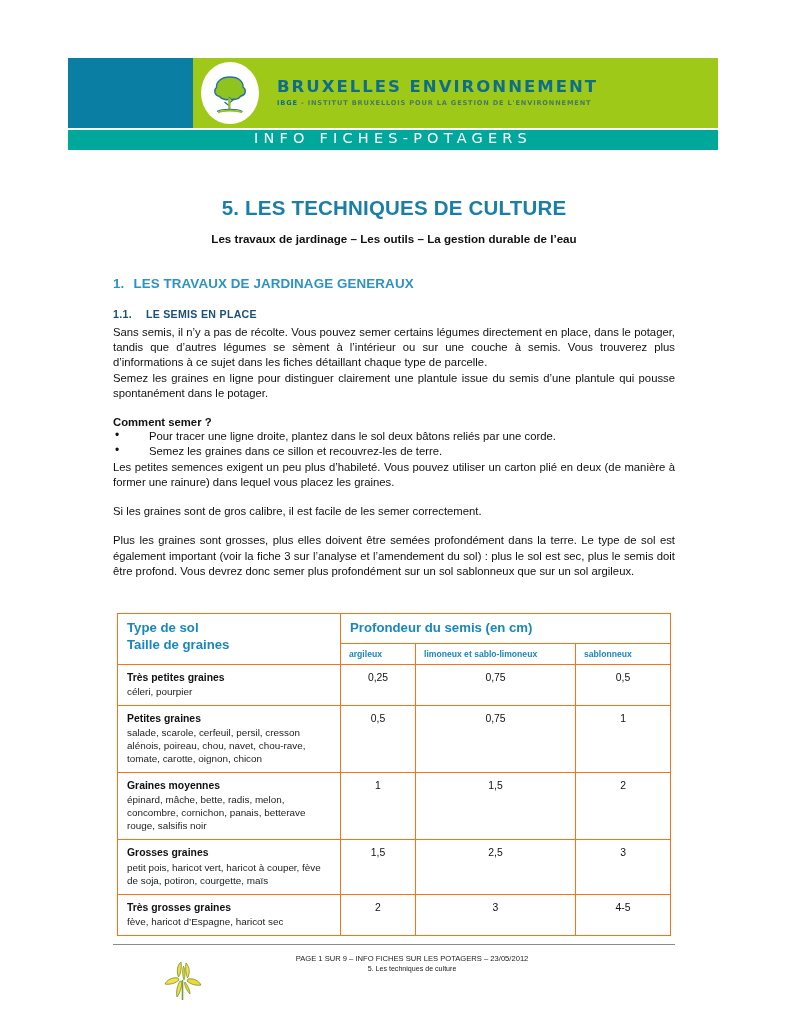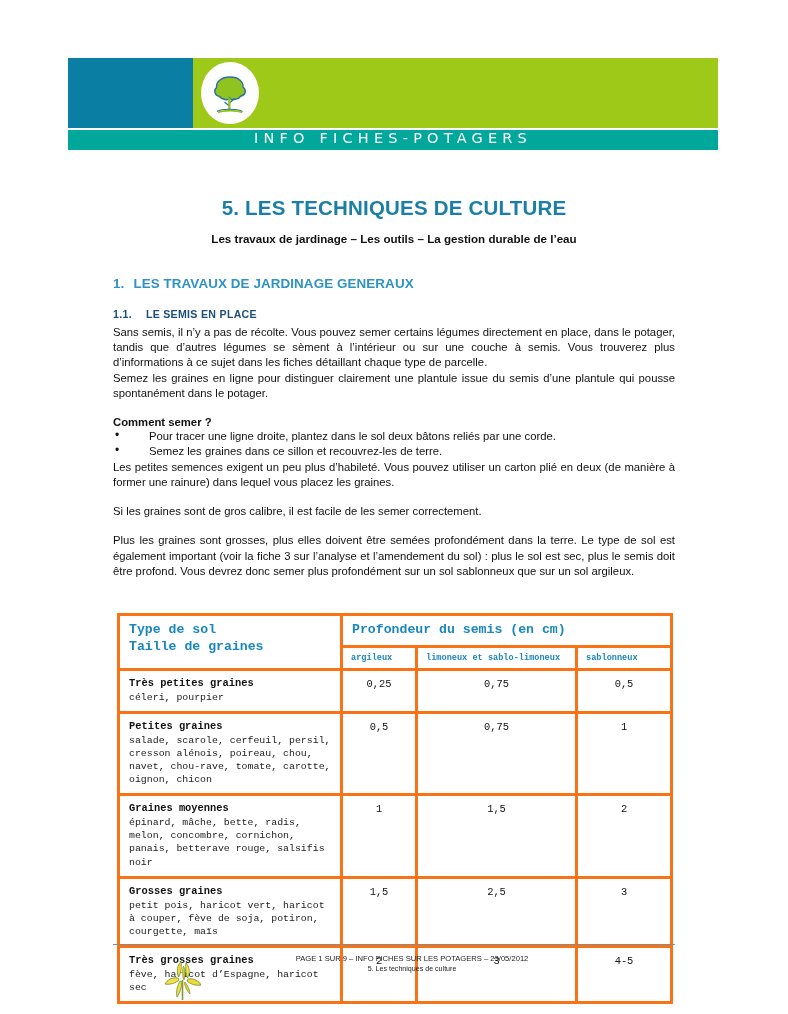--- a/index.html
+++ b/index.html
@@ -175,24 +175,23 @@
   
   #depth-table {
     position: absolute;
     left: 117px;
     top: 613px;
     width: 553px;
     border-collapse: collapse;
     table-layout: fixed;
   }
   #depth-table td, #depth-table th {
-    border: 3px solid #f97316;
+    border: 1px solid #f97316;
     padding: 0;
     vertical-align: top;
-    font-family: Liberation Mono, monospace;
   }
   .th-main {
     color: #1a87bd;
     font-size: 13.2px;
     font-weight: bold;
     padding: 6px 8px 6px 9px !important;
     line-height: 16.5px;
     text-align: left;
   }
   .th-sub {
@@ -269,20 +268,24 @@
     <div class="banner-blue-block"></div>
     <div class="banner-green-block">
       <div class="logo-circle">
         <svg width="44" height="48" viewBox="0 0 44 48" aria-hidden="true">
           <path d="M22 8 C13 8 8 13 8.5 18.5 C5.5 21 6.5 26.5 11.5 27.5 C14 31 20 31.5 22 29.5 C24 31.5 30.5 30.5 33 27 C38 26 38.5 20.5 35 18 C35.5 12.5 30.5 8 22 8 Z" fill="#8fc31f" stroke="#2a6f9e" stroke-width="1.4"></path>
           <path d="M21.4 28 L21.4 41.5 M21.4 34 L26.5 29.5 M21.4 37 L16.5 33" stroke="#2a6f9e" stroke-width="1.3" fill="none"></path>
           <path d="M21.4 29 L21.4 41.5" stroke="#8fc31f" stroke-width="2.2" fill="none"></path>
           <path d="M9 42.5 C14 39.5 29 39.5 34.5 42.5" stroke="#2a6f9e" stroke-width="1.2" fill="none"></path>
           <path d="M10 43.5 C15 41 29 41 34 43.5" stroke="#8fc31f" stroke-width="1.6" fill="none"></path>
         </svg>
+      </div>
+      <div class="logo-text-wrap">
+        <div class="logo-title">BRUXELLES ENVIRONNEMENT</div>
+        <div class="logo-sub"><span class="ibge">IBGE</span><span> - INSTITUT BRUXELLOIS POUR LA GESTION DE L'ENVIRONNEMENT</span></div>
       </div>
     </div>
   </div>
   <div class="banner-bottom">
     <span>INFO FICHES-POTAGERS</span>
   </div>
 </div>
 
 <div id="doc-title">5. LES TECHNIQUES DE CULTURE</div>
 <div id="doc-subtitle">Les travaux de jardinage – Les outils – La gestion durable de l’eau</div>

